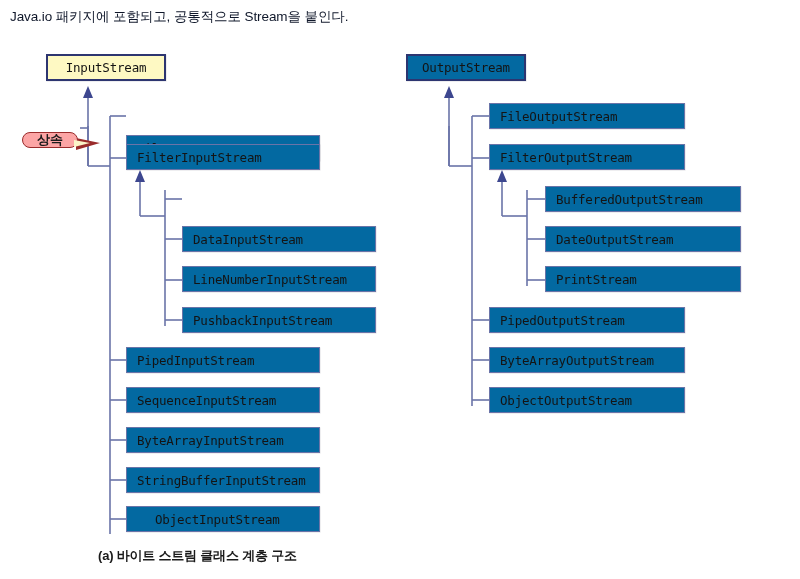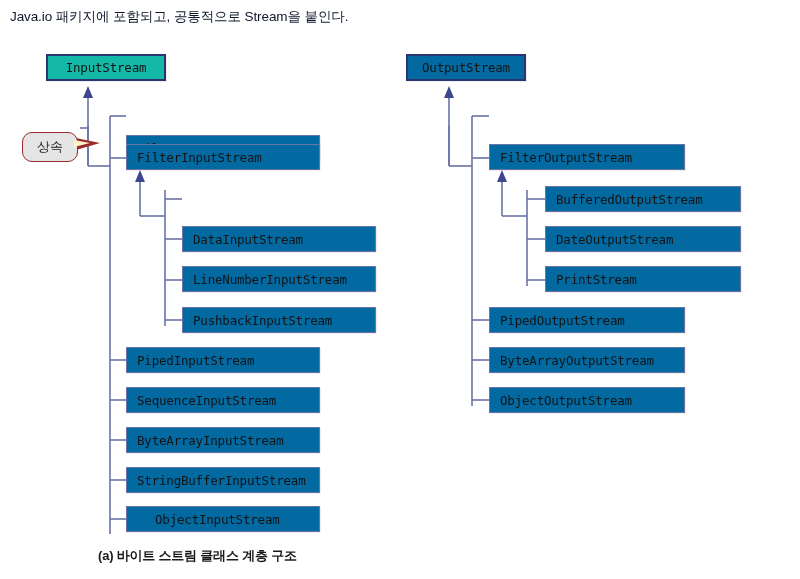--- a/index.html
+++ b/index.html
@@ -58,40 +58,40 @@
     padding-left: 10px;
     box-shadow: 0.5px 0.5px 0 rgba(120,120,140,0.25);
   }
   .node.root {
     border: 2.5px solid #2d3570;
     height: 27px;
     justify-content: center;
     padding-left: 0;
   }
   .node.root.pale {
-    background: #14b8a6;
+    background: #fef9c3;
   }
 
   
   #inherit-callout {
     position: absolute;
     left: 22px;
     top: 98px;
     width: 56px;
-    height: 30px;
+    height: 16px;
     box-sizing: border-box;
-    background: #e5e5e5;
+    background: #fca5a5;
     border: 1.7px solid #9a2b2b;
     border-radius: 10px;
     display: flex;
     align-items: center;
     justify-content: center;
     font-family: "Liberation Sans", sans-serif;
     font-size: 13px;
-    font-weight: normal;
+    font-weight: bold;
     color: #1b1b1b;
     z-index: 5;
   }
   #callout-tail {
     position: absolute;
     left: 76px;
     top: 104px;
     width: 0;
     height: 0;
     border-top: 5px solid transparent;
@@ -206,20 +206,21 @@
   <div class="node" style="left:126px; top:353px; width:194px;">SequenceInputStream</div>
 
   <div class="node" style="left:126px; top:393px; width:194px;">ByteArrayInputStream</div>
 
   <div class="node" style="left:126px; top:433px; width:194px;">StringBufferInputStream</div>
 
   <div class="node" style="left:126px; top:472px; width:194px;padding-left:28px;">ObjectInputStream</div>
 
   <div class="node root" style="left:406px; top:20px; width:120px;">OutputStream</div>
 
+  <div class="node" style="left:489px; top:69px; width:196px;">FileOutputStream</div>
 
   <div class="node" style="left:489px; top:110px; width:196px;">FilterOutputStream</div>
 
   <div class="node" style="left:545px; top:152px; width:196px;">BufferedOutputStream</div>
 
   <div class="node" style="left:545px; top:192px; width:196px;">DateOutputStream</div>
 
   <div class="node" style="left:545px; top:232px; width:196px;">PrintStream</div>
 
   <div class="node" style="left:489px; top:273px; width:196px;">PipedOutputStream</div>

